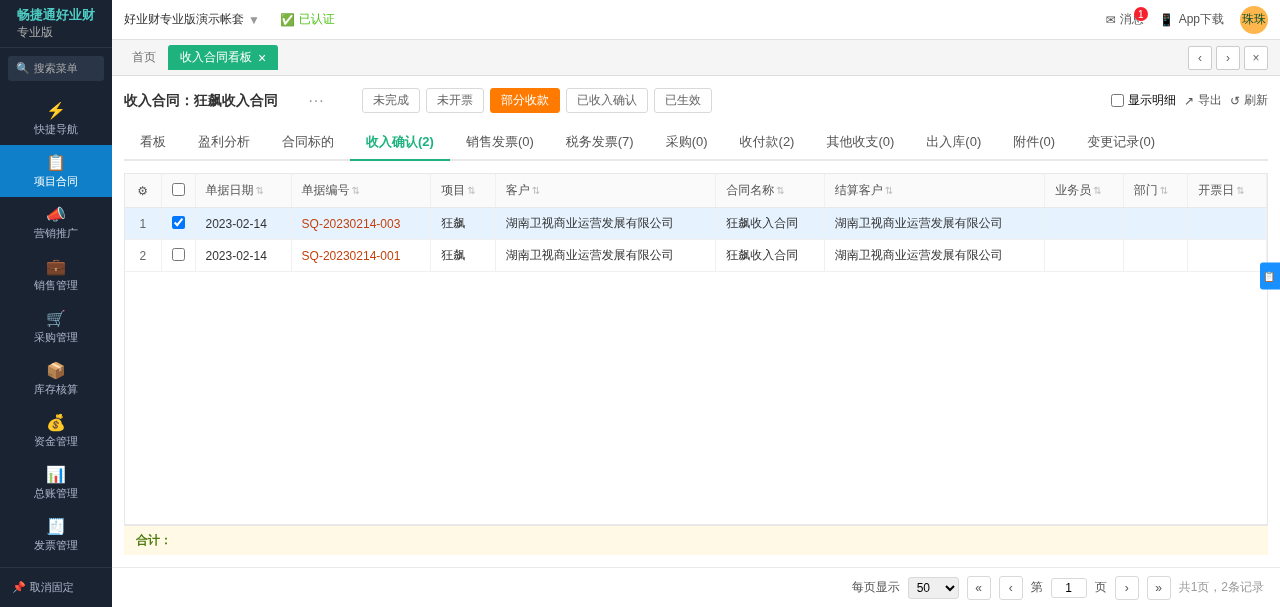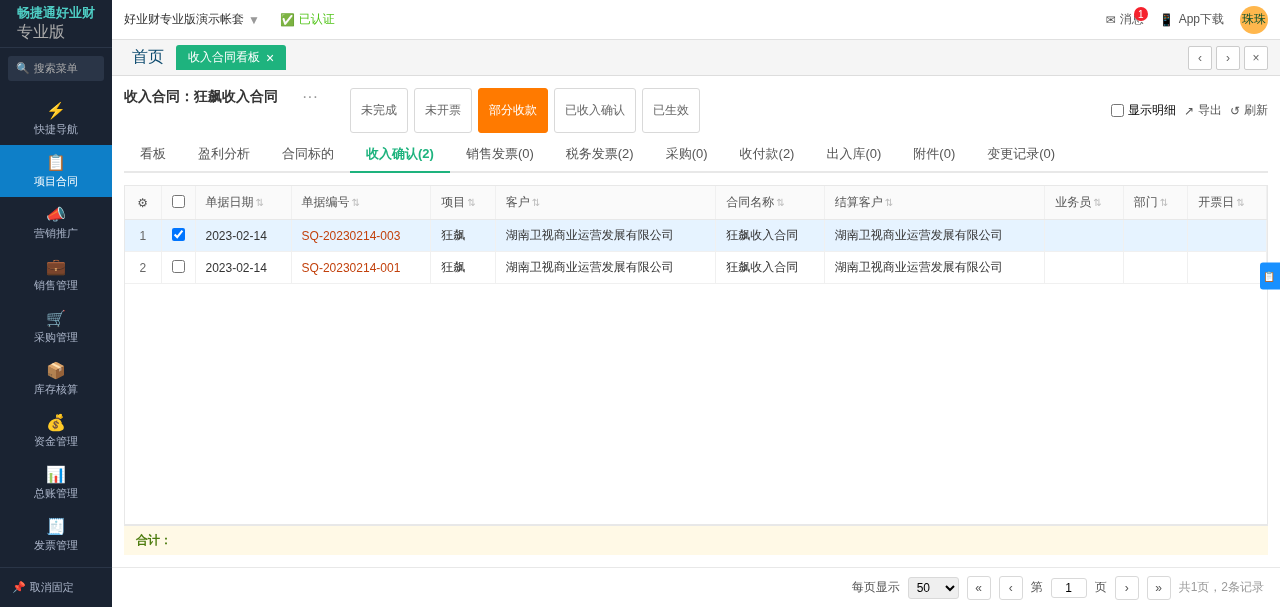--- a/index.html
+++ b/index.html
@@ -2,21 +2,21 @@
 <html><head>
   <meta charset="utf-8">
   <style>
     * { margin: 0; padding: 0; box-sizing: border-box; }
     body { font-family: 'Microsoft YaHei', Arial, sans-serif; font-size: 12px; background: #f0f2f5; width: 1280px; height: 607px; overflow: hidden; display: flex; }
 
     
     .sidebar { width: 112px; height: 607px; background: #1a2332; display: flex; flex-direction: column; flex-shrink: 0; }
     .sidebar-logo { height: 48px; background: #1a2332; display: flex; align-items: center; justify-content: center; padding: 0 8px; border-bottom: 1px solid #2a3547; }
     .sidebar-logo-text { color: #4ecdc4; font-size: 13px; font-weight: bold; }
-    .sidebar-logo-sub { color: #aaa; font-size: 16px; }
+    .sidebar-logo-sub { color: #aaa; font-size: 12px; }
     .sidebar-search { padding: 8px; }
     .sidebar-search-btn { width: 100%; background: #2a3547; border: none; color: #aaa; padding: 5px 8px; border-radius: 3px; cursor: pointer; font-size: 11px; display: flex; align-items: center; gap: 4px; }
     .sidebar-nav { padding: 4px 0; flex: 1; overflow-y: auto; }
     .sidebar-item { display: flex; flex-direction: column; align-items: center; padding: 8px 4px; cursor: pointer; color: #aab4c8; transition: all 0.2s; }
     .sidebar-item.active { background: #0e7fc8; color: #fff; }
     .sidebar-item-icon { font-size: 16px; margin-bottom: 2px; }
     .sidebar-item-label { font-size: 11px; text-align: center; }
     .sidebar-bottom { padding: 8px; border-top: 1px solid #2a3547; }
     .sidebar-bottom-item { display: flex; align-items: center; gap: 4px; color: #aab4c8; padding: 4px; cursor: pointer; font-size: 11px; }
 
@@ -29,35 +29,35 @@
     .topbar-company-name { color: #333; }
     .topbar-company-arrow { color: #999; }
     .topbar-verified { display: flex; align-items: center; gap: 4px; color: #52c41a; font-size: 12px; margin-left: 8px; }
     .topbar-right { margin-left: auto; display: flex; align-items: center; gap: 16px; }
     .topbar-icon-btn { display: flex; align-items: center; gap: 4px; cursor: pointer; color: #555; font-size: 12px; position: relative; }
     .topbar-badge { position: absolute; top: -4px; right: -4px; background: #f5222d; color: #fff; border-radius: 50%; width: 14px; height: 14px; font-size: 10px; display: flex; align-items: center; justify-content: center; }
     .topbar-avatar { width: 28px; height: 28px; border-radius: 50%; background: #ffb74d; display: flex; align-items: center; justify-content: center; color: #14532d; font-size: 12px; }
 
     
     .tabbar { height: 36px; background: #f5f5f5; border-bottom: 1px solid #ddd; display: flex; align-items: center; padding: 0 12px; gap: 4px; flex-shrink: 0; }
-    .tabbar-home { color: #0c4a6e; font-size: 16px; cursor: pointer; padding: 0 8px; }
+    .tabbar-home { color: #737373; font-size: 12px; cursor: pointer; padding: 0 8px; }
     .tabbar-tab { display: flex; align-items: center; gap: 6px; background: #1eb37e; color: #fff; padding: 4px 12px; border-radius: 3px 3px 0 0; font-size: 12px; cursor: pointer; }
     .tabbar-tab-close { cursor: pointer; font-size: 14px; }
     .tabbar-nav { margin-left: auto; display: flex; gap: 4px; }
     .tabbar-nav-btn { width: 24px; height: 24px; border: 1px solid #ccc; background: #fff; cursor: pointer; display: flex; align-items: center; justify-content: center; font-size: 12px; color: #666; border-radius: 2px; }
 
     
     .content { flex: 1; background: #fff; overflow: hidden; display: flex; flex-direction: column; padding: 12px; }
 
     
-    .contract-header { display: flex; gap: 24px; margin-bottom: 4px; }
+    .contract-header { display: flex; align-items: center; gap: 30px; margin-bottom: 12px; }
     .contract-title { font-size: 14px; font-weight: bold; color: #333; }
     .contract-more { color: #999; cursor: pointer; font-size: 16px; }
     .contract-status-btns { display: flex; gap: 6px; margin-left: 8px; }
-    .status-btn { padding: 13px 10px; border: 1px solid #d9d9d9; border-radius: 3px; font-size: 12px; cursor: pointer; background: #fff; color: #666; }
+    .status-btn { padding: 3px 10px; border: 1px solid #d9d9d9; border-radius: 3px; font-size: 12px; cursor: pointer; background: #fff; color: #666; }
     .status-btn.active { background: #ff7a00; border-color: #ff7a00; color: #fff; }
     .contract-actions { margin-left: auto; display: flex; align-items: center; gap: 8px; }
     .contract-action-btn { display: flex; align-items: center; gap: 4px; font-size: 12px; color: #555; cursor: pointer; }
 
     
     .subtabs { display: flex; border-bottom: 2px solid #e8e8e8; margin-bottom: 12px; gap: 0; }
     .subtab { padding: 8px 16px; font-size: 13px; cursor: pointer; color: #555; border-bottom: 2px solid transparent; margin-bottom: -2px; white-space: nowrap; }
     .subtab.active { color: #1eb37e; border-bottom-color: #1eb37e; font-weight: bold; }
 
     
@@ -233,23 +233,24 @@
           </div>
         </div>
       </div>
 
       <div class="subtabs">
         <div class="subtab">看板</div>
         <div class="subtab">盈利分析</div>
         <div class="subtab">合同标的</div>
         <div class="subtab active">收入确认(2)</div>
         <div class="subtab">销售发票(0)</div>
-        <div class="subtab">税务发票(2)</div>
+        <div class="subtab">税务发票(7)</div>
         <div class="subtab">采购(0)</div>
         <div class="subtab">收付款(2)</div>
+        <div class="subtab">其他收支(0)</div>
         <div class="subtab">出入库(0)</div>
         <div class="subtab">附件(0)</div>
         <div class="subtab">变更记录(0)</div>
       </div>
 
       <div class="table-container">
         <table>
           <thead>
             <tr>
               <th class="th-settings">⚙</th>

